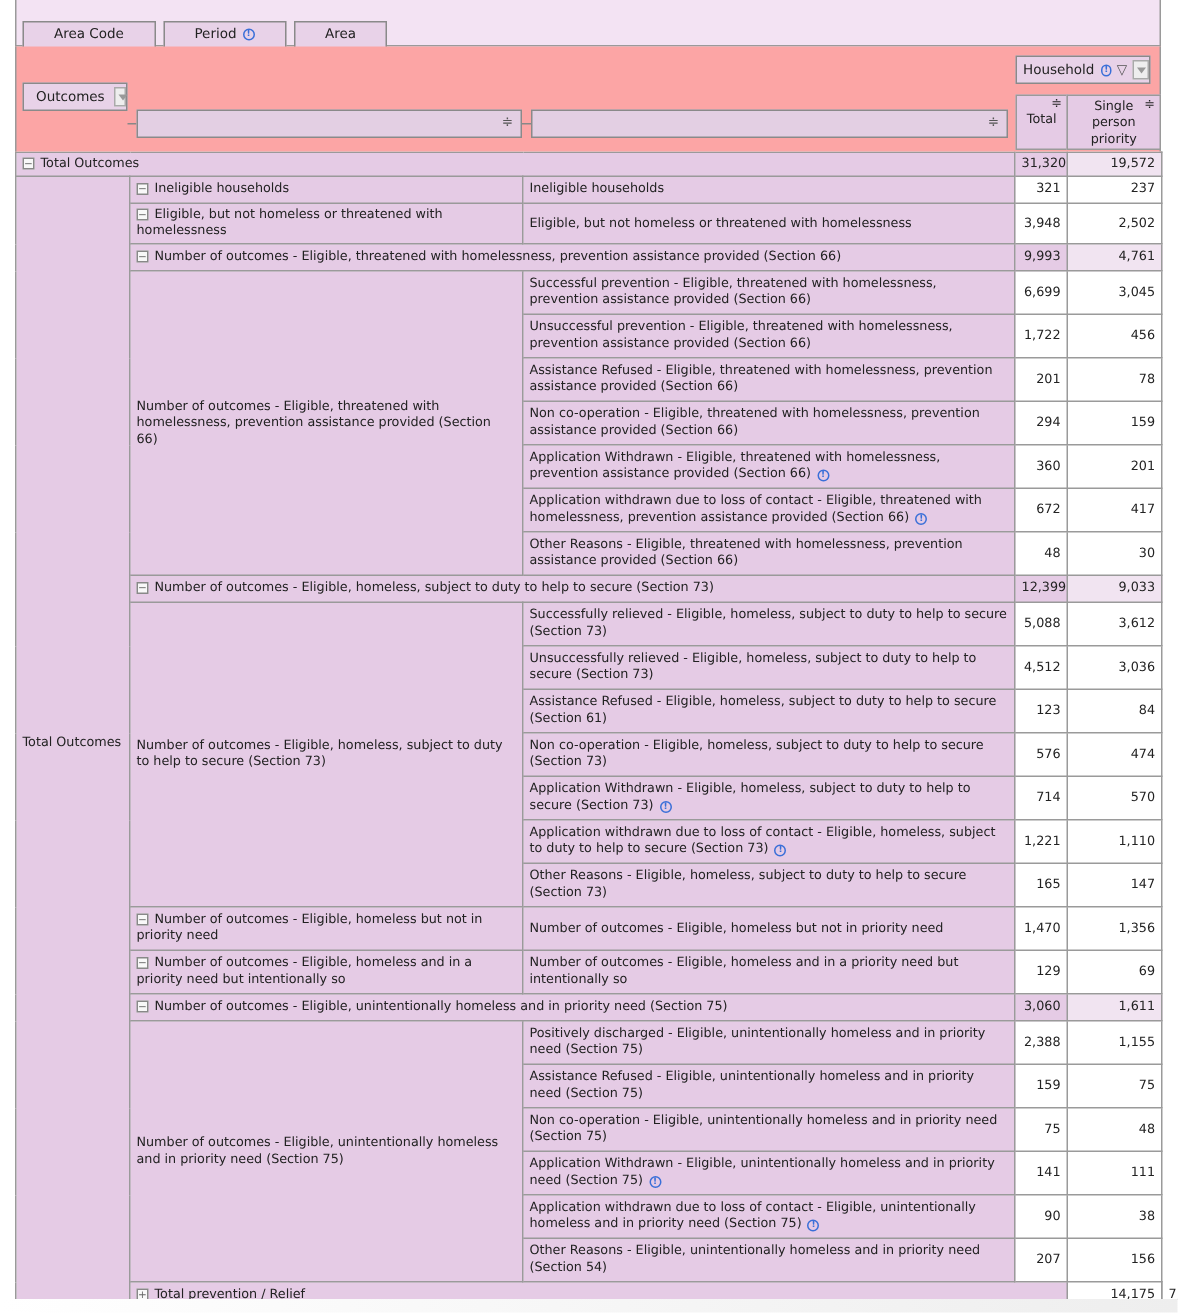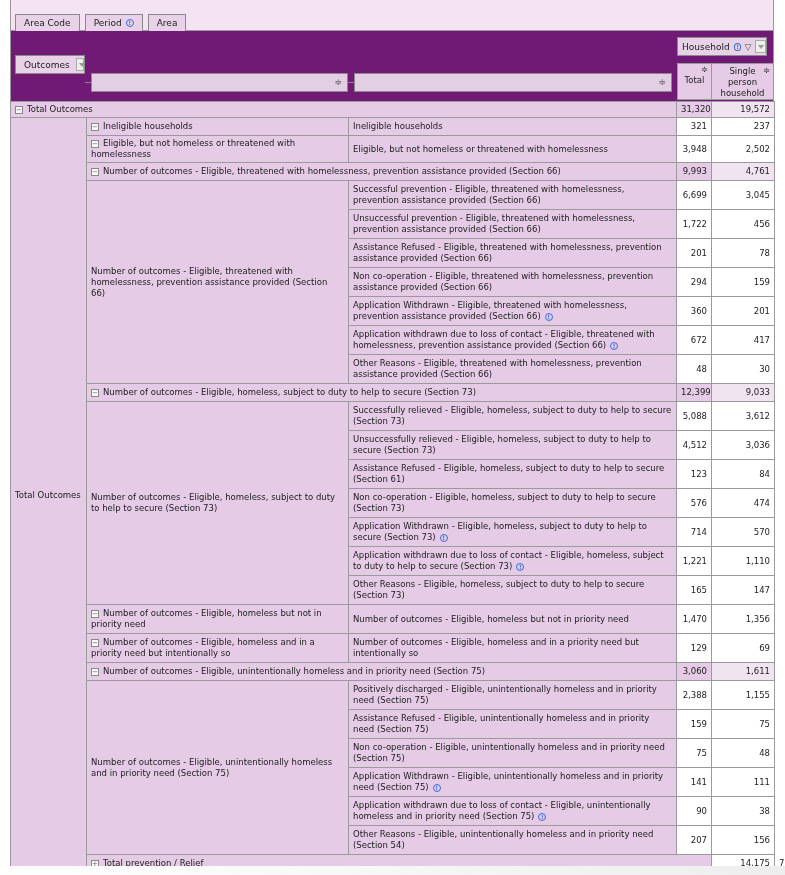--- a/index.html
+++ b/index.html
@@ -1,21 +1,21 @@
 <!DOCTYPE html>
 <html><head>
 <meta charset="utf-8">
 <style>
   * { box-sizing: border-box; }
   body { margin:0; background:#fff; font-family:"DejaVu Sans", sans-serif; font-size:9px; color:#222; width:785px; height:875px; overflow:hidden; }
   .wrap { position:absolute; left:10px; top:0; width:764px; }
   .topbar { height:31px; background:#f3e3f3; border:1px solid #9a9a9a; border-top:none; display:flex; align-items:center; padding-left:4px; gap:5px; }
-  .chip { border:1px solid #8a8a8a; background:#e8d2e8; height:19px; padding:0 8px; display:flex; align-items:center; font-size:9px;margin-top:16px; }
+  .chip { border:1px solid #8a8a8a; background:#e8d2e8; height:19px; padding:0 20px; display:flex; align-items:center; font-size:9px;margin-top:16px; }
   .info { display:inline-block; width:8px; height:8px; border:1px solid #3a6fd8; border-radius:50%; color:#3a6fd8; font-size:6px; line-height:6px; text-align:center; margin-left:4px; font-weight:bold; }
-  .hdr { height:70px; background:#701a75; border-left:1px solid #9a9a9a; border-right:1px solid #9a9a9a; position:relative; }
+  .hdr { height:70px; background:#fca5a5; border-left:1px solid #9a9a9a; border-right:1px solid #9a9a9a; position:relative; }
   .hh-btn { position:absolute; right:6px; top:6px; width:90px; height:19px; border:1px solid #8a8a8a; background:#e8d2e8; display:flex; align-items:center; padding-left:4px; font-size:9px; }
   .dd { display:inline-block; width:11px; height:13px; border:1px solid #aaa; background:#eee; margin-left:4px; position:relative; }
   .dd::after { content:""; position:absolute; left:2px; top:4px; border-left:3px solid transparent; border-right:3px solid transparent; border-top:4px solid #999; }
   .filter { font-size:9px; margin-left:3px; color:#555; }
   .outc { position:absolute; left:4px; top:72px; width:70px; height:19px; border:1px solid #8a8a8a; background:#e8d2e8; display:flex; align-items:center; padding-left:8px; font-size:9px; }
   .sel { position:absolute; top:72px; height:19px; border:1px solid #8a8a8a; background:#e3cfe3; }
   .sel .sort { position:absolute; right:5px; top:3px; font-size:9px; color:#555; }
   .conn { position:absolute; top:81px; height:1px; background:#888; }
   .colhdr { position:absolute; top:62px; height:37px; border:1px solid #9a9a9a; background:#e5cbe5; font-size:8.5px; text-align:center; line-height:11px; }
   table { border-collapse:collapse; width:764px; table-layout:fixed; }
@@ -57,21 +57,21 @@
     <div class="sel" style="left:80px;width:257px;top:42px">
         <span class="sort">≑</span>
       </div>
     <div class="conn" style="left:337px;width:6px;top:51px"></div>
     <div class="sel" style="left:343px;width:318px;top:42px">
         <span class="sort">≑</span>
       </div>
     <div class="colhdr" style="left:666px;width:35px;top:32px"><div style="text-align:right;padding-right:3px">≑</div><span>Total</span></div>
     <div class="colhdr" style="left:700px;width:63px;top:32px;padding-top:2px">
         <span style="position:absolute;right:3px;top:1px">≑</span>
-        <div style="padding:0 8px">Single person household</div>
+        <div style="padding:0 8px">Single person priority</div>
       </div>
   </div>
 
   <table>
     <colgroup>
         <col style="width:76px">
         <col style="width:262px">
         <col style="width:328px">
         <col style="width:35px">
         <col style="width:63px">

